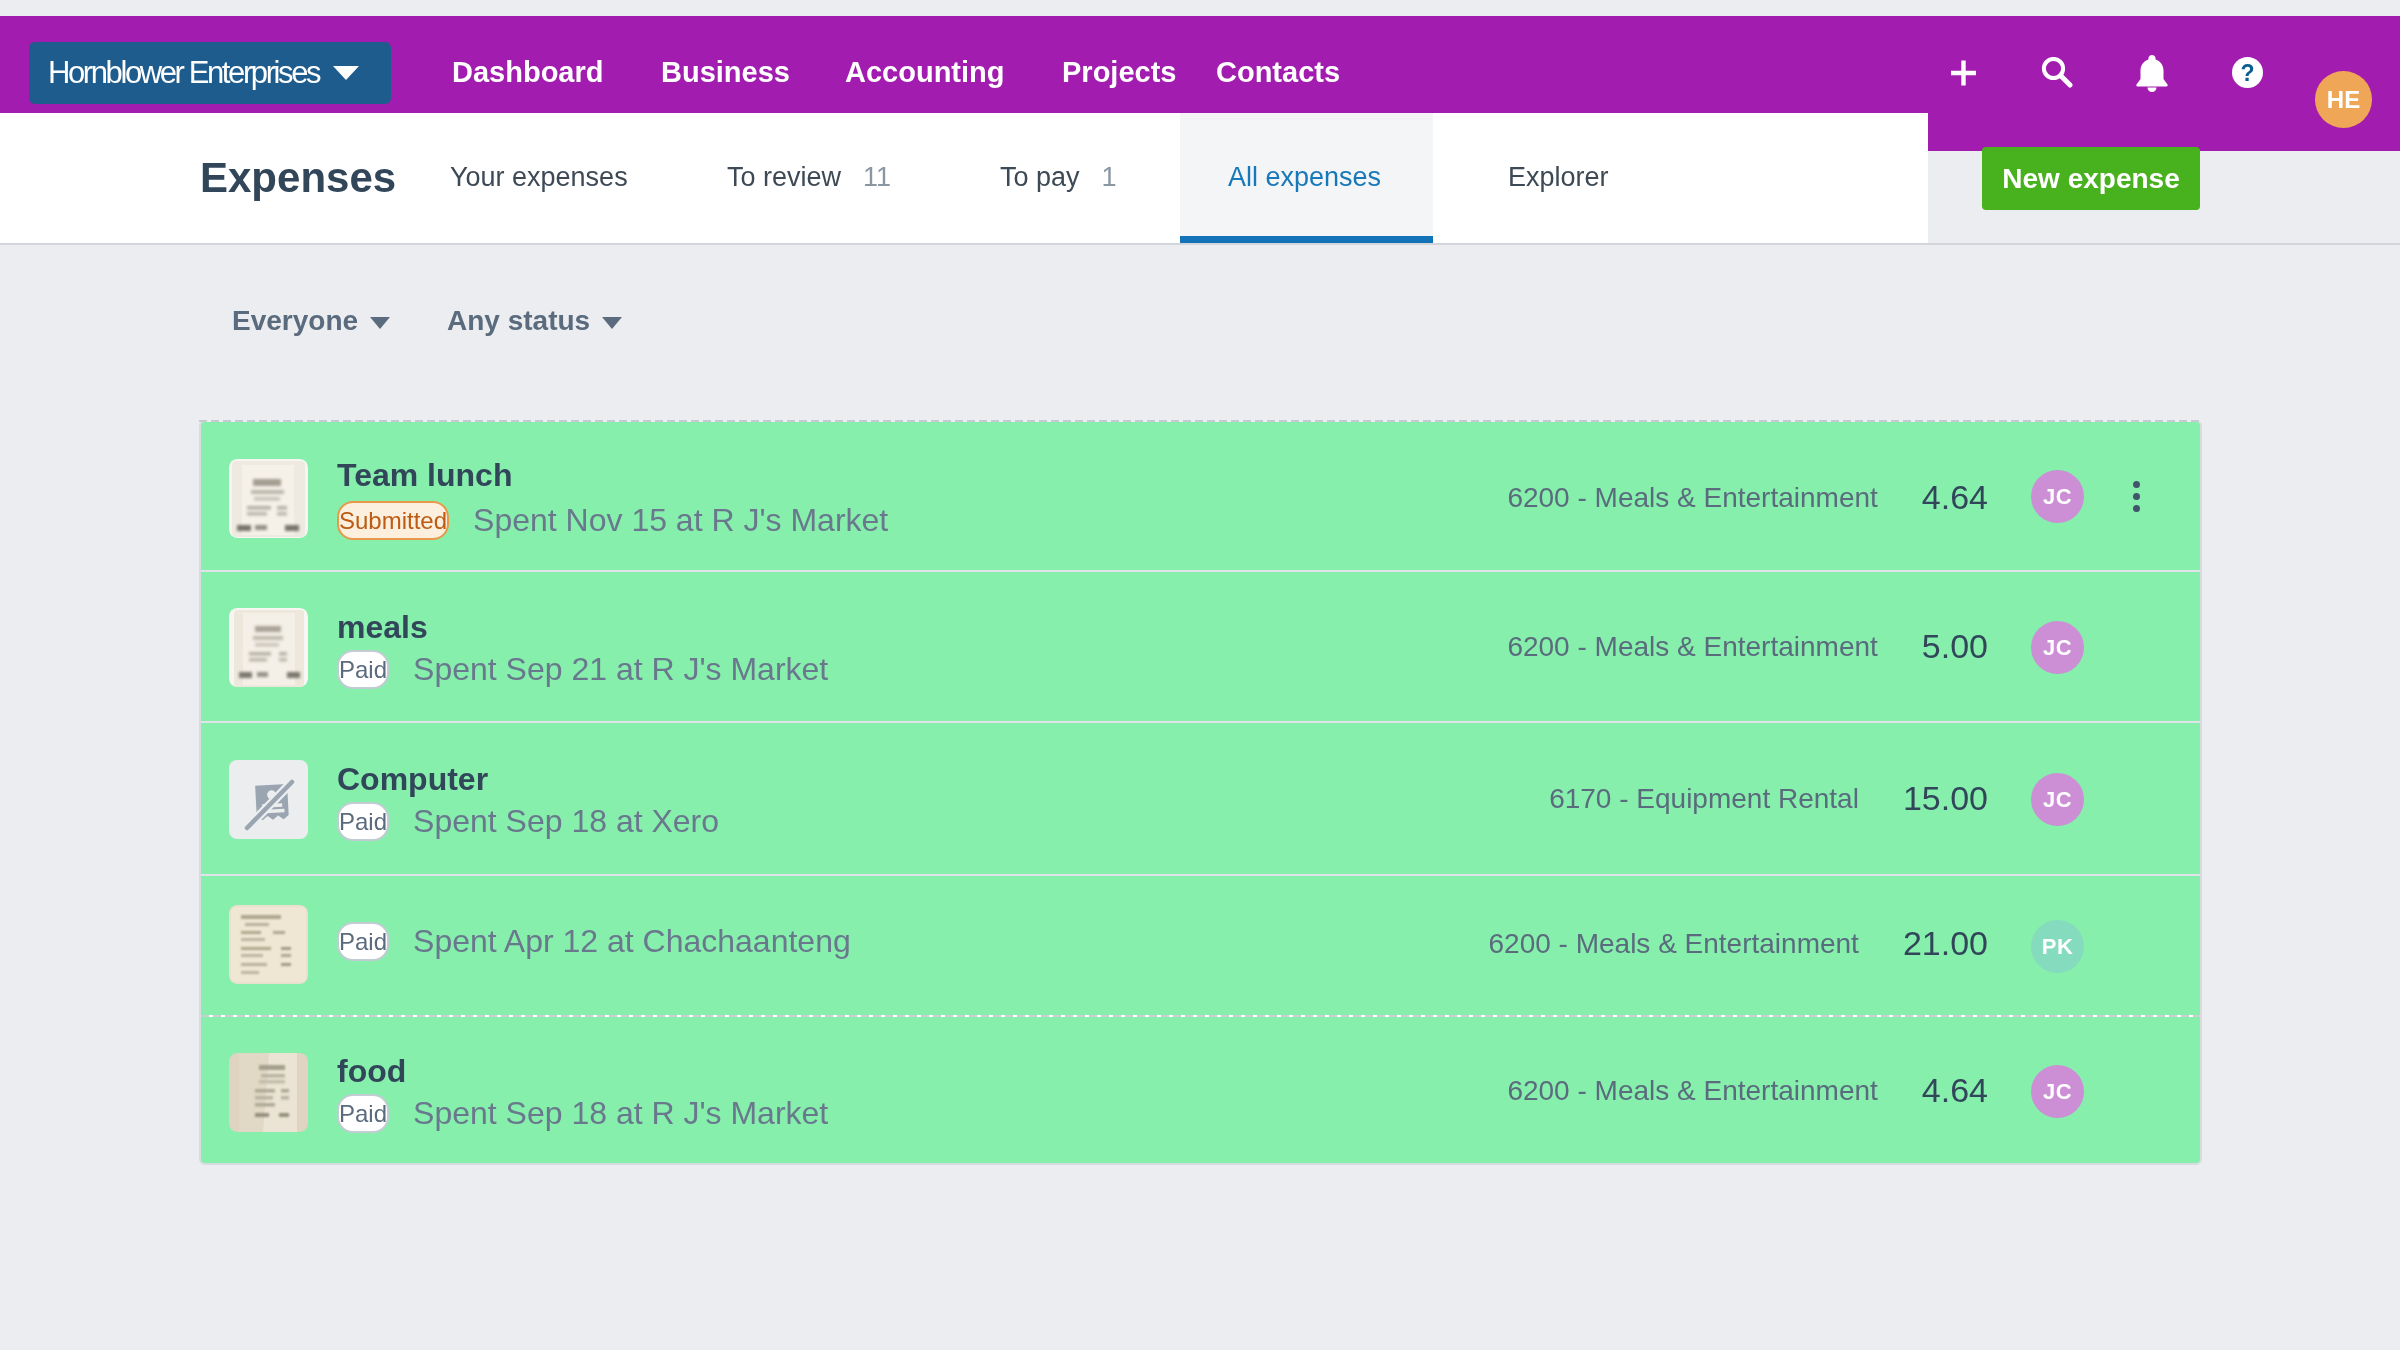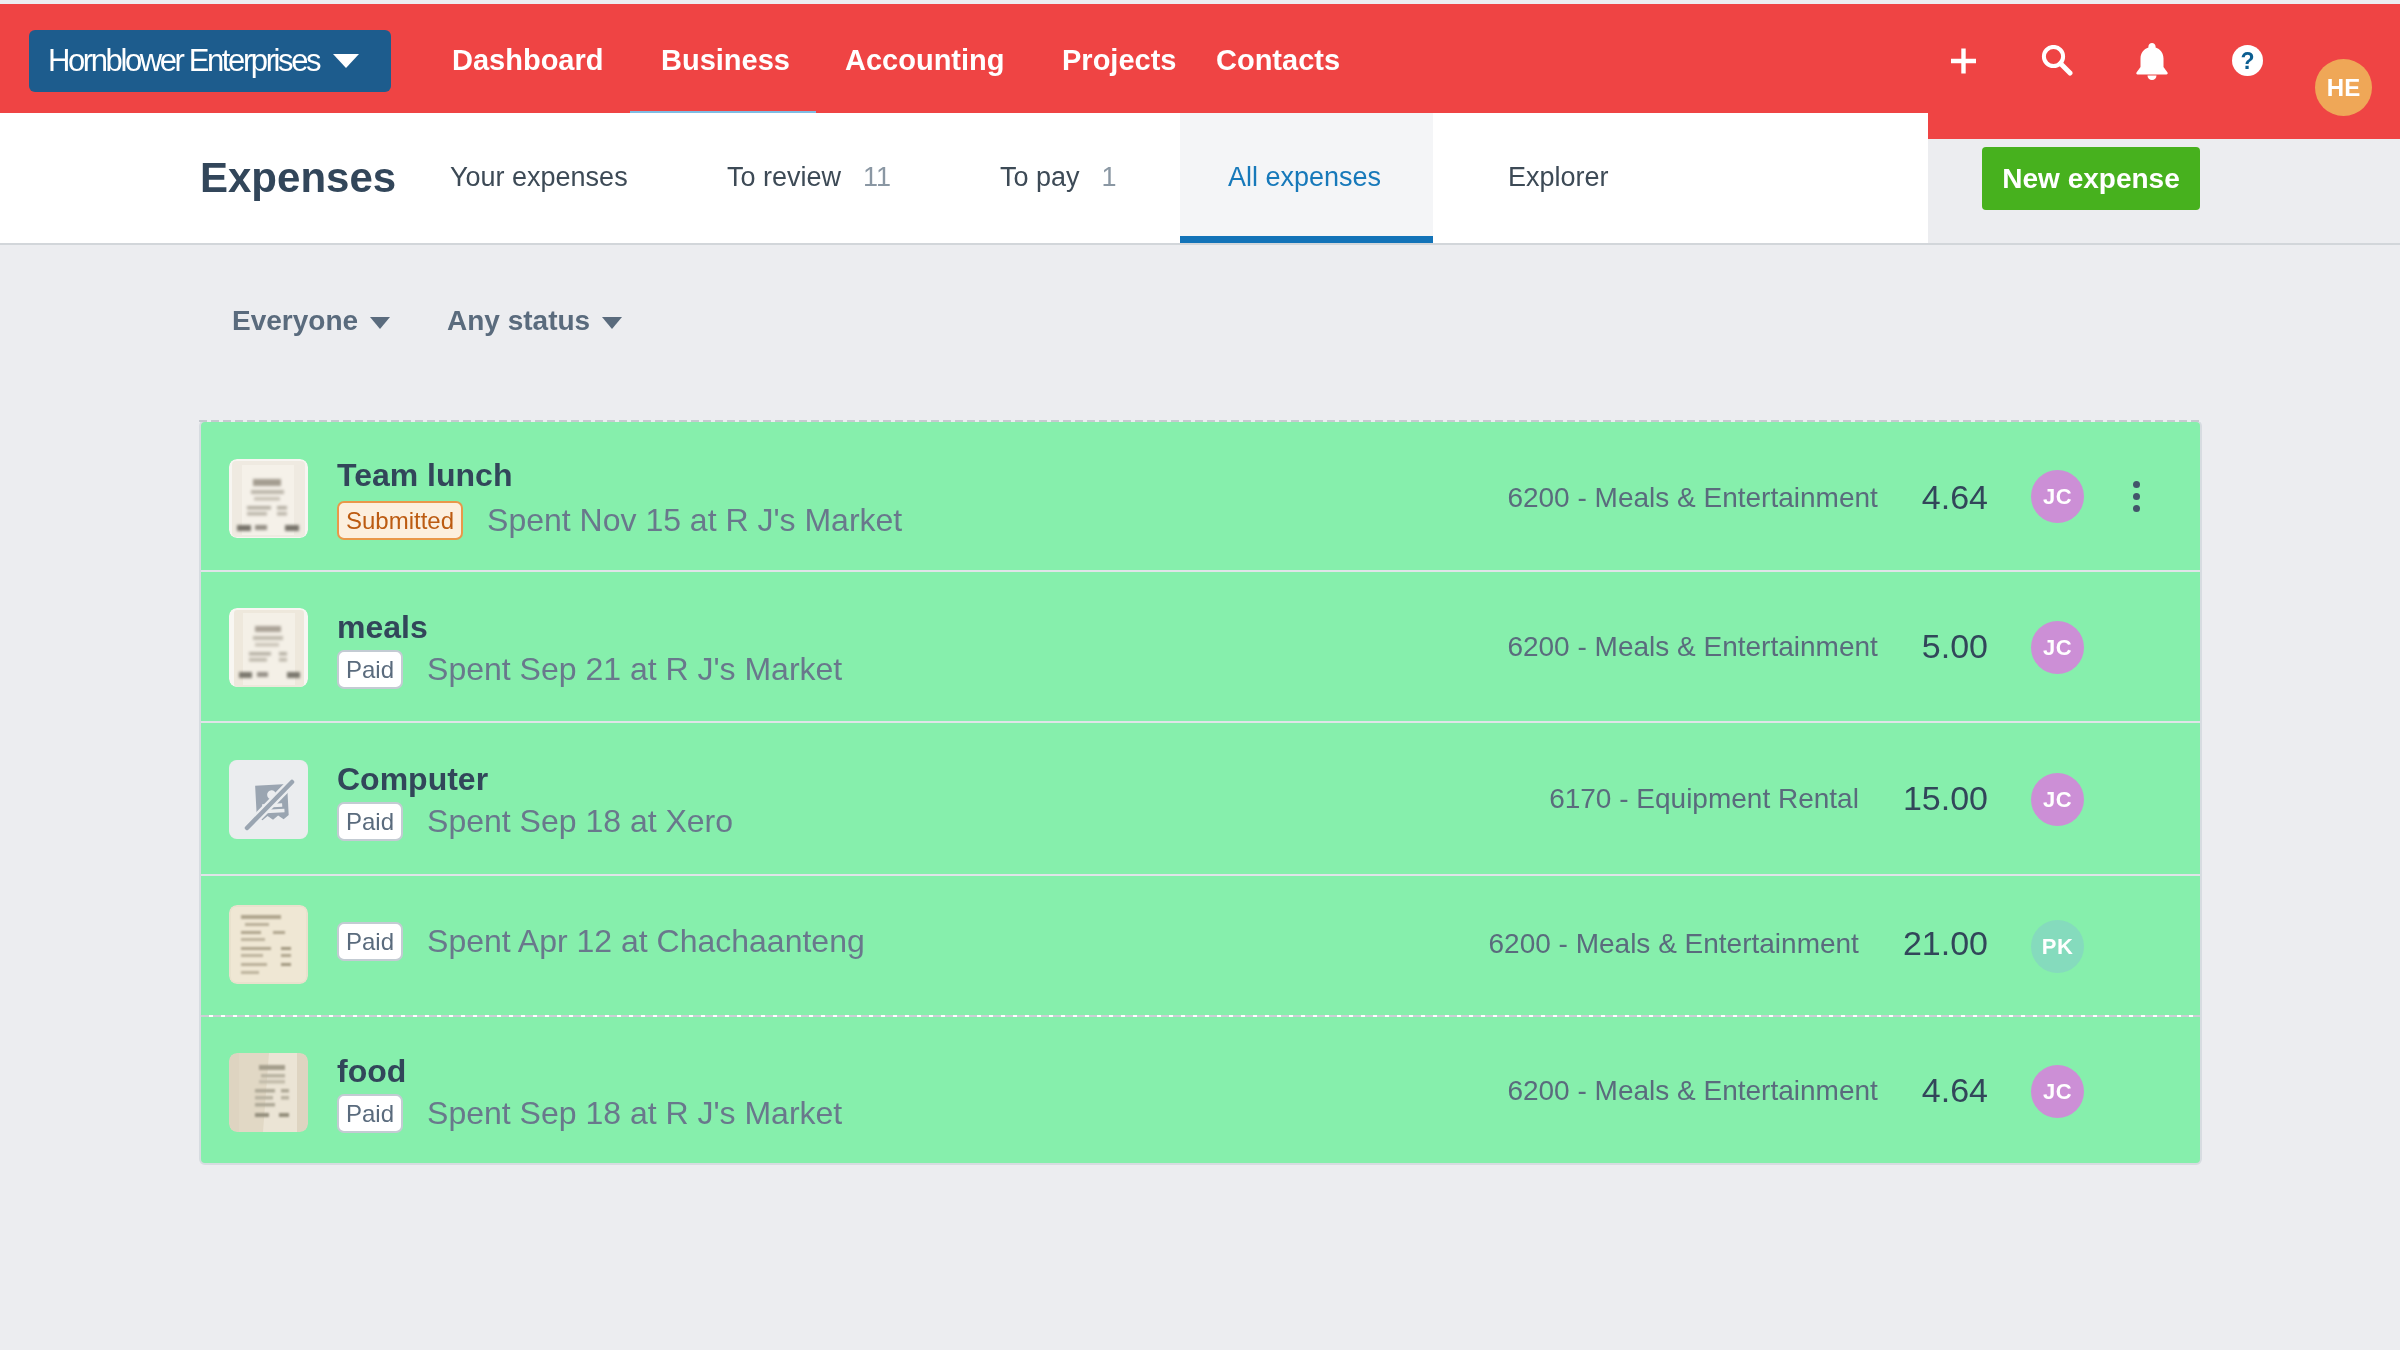--- a/index.html
+++ b/index.html
@@ -1,20 +1,20 @@
 <!DOCTYPE html>
 <html><head>
 <meta charset="utf-8">
 <style>
   * { margin:0; padding:0; box-sizing:border-box; }
   html,body { width:2400px; height:1350px; }
   body { font-family:"Liberation Sans", sans-serif; background:#ecedf0; position:relative; overflow:hidden; }
 
   
-  .nav { position:absolute; left:0; top:4px; width:2400px; height:135px; background:#ef4444; }
+  .nav { position:absolute; left:0; top:16px; width:2400px; height:135px; background:#a21caf; }
   .orgbtn { position:absolute; left:29px; top:26px; width:362px; height:62px; background:#1d5c8d; border-radius:6px; display:flex; align-items:center; white-space:nowrap; }
   .orgbtn .t { color:#fff; font-size:31px; font-weight:400; letter-spacing:-2.4px; margin-left:19px; }
   .orgbtn .caret { width:0; height:0; border-left:13px solid transparent; border-right:13px solid transparent; border-top:14px solid #fff; margin-left:14px; }
   .navlink { position:absolute; top:0; height:113px; display:flex; align-items:center; color:#fff; font-size:29px; font-weight:700; }
   .nav-underline { position:absolute; left:630px; top:107px; width:186px; height:6px; background:#7fbde4; }
   .navicon { position:absolute; top:0; height:113px; display:flex; align-items:center; justify-content:center; }
 
   
   .header { position:absolute; left:0; top:113px; width:1928px; height:130px; background:#ffffff; }
   .header::after { content:""; position:absolute; left:0; top:130px; width:2400px; height:2px; background:#d2d6da; }
@@ -30,21 +30,21 @@
   .filter .caret { width:0; height:0; border-left:10px solid transparent; border-right:10px solid transparent; border-top:12px solid #5a6b7d; margin-left:12px; margin-top:4px; }
 
   
   .card { position:absolute; left:199px; top:420px; width:2003px; height:745px; background:#86efac; border:2px solid #d7dce1; border-radius:6px; }
   .card::before { content:""; position:absolute; left:-2px; top:-2px; width:2003px; height:2px; background:repeating-linear-gradient(90deg,#c6cad0 0 8px,#eceef1 8px 12px); z-index:2; }
   .divider { position:absolute; left:0; width:1999px; height:2px; background:#e0e4e8; }
   .row { position:absolute; left:0; width:1999px; }
   .thumb { position:absolute; left:28px; width:79px; height:79px; border-radius:8px; overflow:hidden; }
   .rtitle { position:absolute; left:136px; color:#32465a; font-size:32px; font-weight:700; }
   .badgerow { position:absolute; left:136px; display:flex; align-items:center; }
-  .badge { height:39px; display:flex; align-items:center; padding:0 7px; border-radius:7px; font-size:24px; }
+  .badge { height:39px; display:flex; align-items:center; padding:0 0; border-radius:16px; font-size:24px; }
   .badge.submitted { border:2px solid #e9984a; background:#fcefde; color:#bc5b11; }
   .badge.paid { border:2px solid #c3cbd3; background:#fff; color:#5a6b7d; }
   .spent { color:#69788c; font-size:32px; margin-left:24px; }
   .rightgrp { position:absolute; display:flex; align-items:center; gap:44px; right:212px; justify-content:flex-end; }
   .acct { color:#5a6b7d; font-size:28px; }
   .amt { color:#32465a; font-size:34px; }
   .avatar { position:absolute; width:53px; height:53px; border-radius:50%; display:flex; align-items:center; justify-content:center; color:#fff; font-size:22px; font-weight:700; letter-spacing:0.5px; }
   .kebab { position:absolute; left:1932px; width:8px; }
   .kebab div { width:7px; height:7px; border-radius:50%; background:#42556a; margin-bottom:5px; }
 </style>

